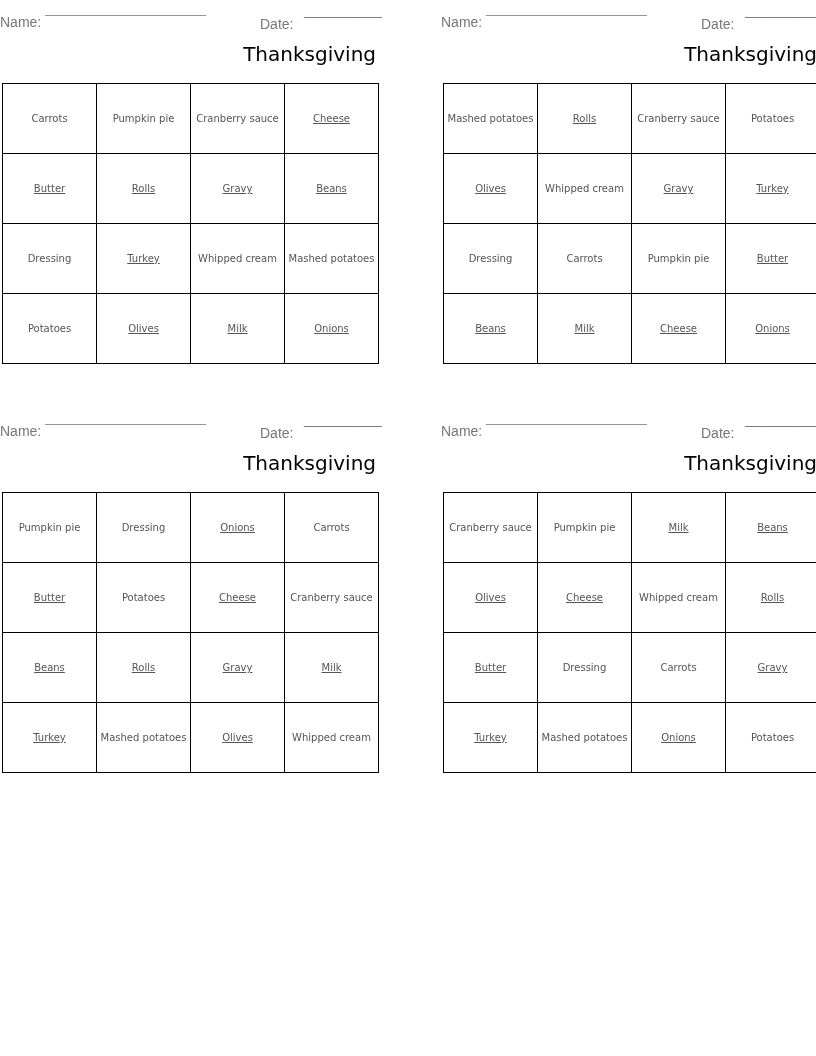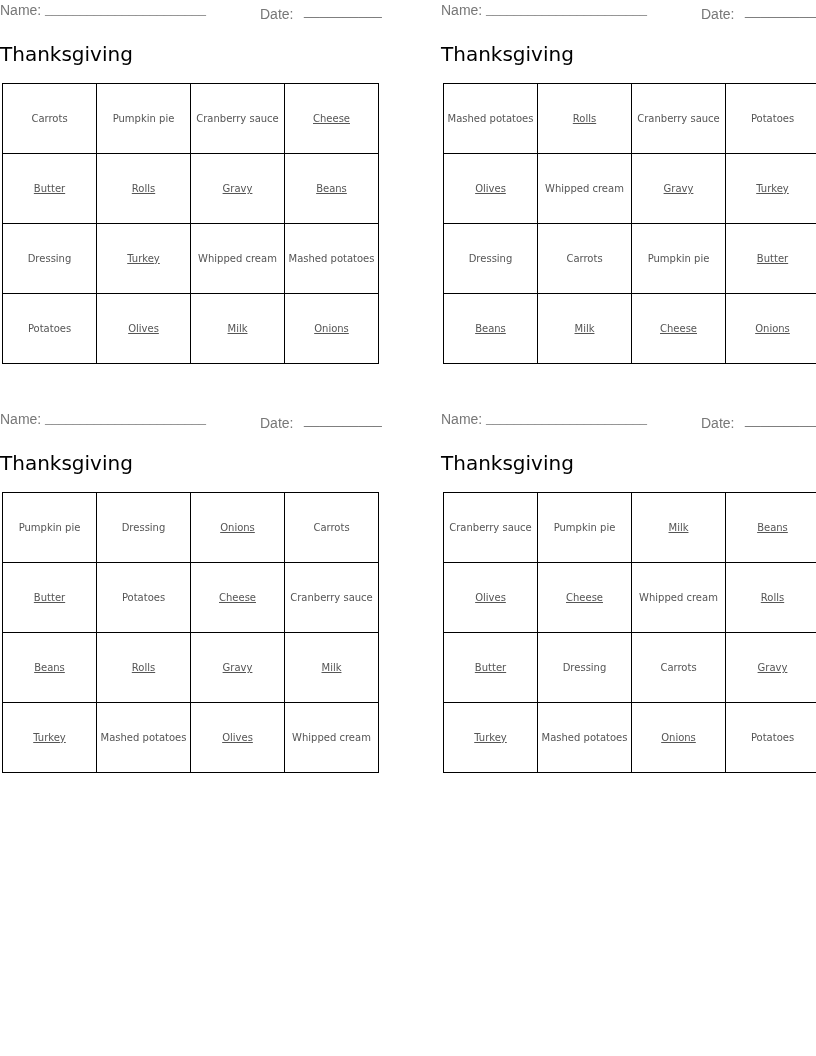--- a/index.html
+++ b/index.html
@@ -1,24 +1,24 @@
 <!DOCTYPE html>
 <html><head>
   <meta charset="utf-8">
   <style>
     html, body { margin: 0; padding: 0; background: #ffffff; }
     body { width: 816px; height: 1056px; position: relative; overflow: hidden; }
     .card { position: absolute; width: 376px; }
     .hdr { position: absolute; top: 0; left: 0; width: 376px; height: 20px;
            font-family: "Liberation Sans", sans-serif; font-size: 14px; color: #777; }
-    .hdr .name-lbl { position: absolute; left: 0; top: 2px; }
+    .hdr .name-lbl { position: absolute; left: 0; top: 14px; }
     .hdr .name-line { position: absolute; left: 45px; top: 2px; letter-spacing: 0; font-family: Liberation Serif, serif; }
-    .hdr .date-lbl { position: absolute; left: 260px; top: 6px; }
+    .hdr .date-lbl { position: absolute; left: 260px; top: 16px; }
     .hdr .date-line { position: absolute; left: 304px; top: 2px; }
-    .title { position: absolute; top: 42px; left: 0; width: 376px; text-align: left;
+    .title { position: absolute; top: 42px; left: 0; width: 376px; text-align: right;
              font-family: "DejaVu Sans", sans-serif; font-size: 20px; color: #000; }
     .grid { position: absolute; top: 83px; left: 2px; width: 375px; height: 280px;
             border-collapse: collapse; table-layout: fixed; }
     .grid td { border: 1px solid #000; width: 93px; height: 69px; text-align: center;
                vertical-align: middle; font-family: "DejaVu Sans", sans-serif; color: #555;
                padding: 0; overflow: hidden; white-space: nowrap; }
     .s { font-size: 10px; }
     .l { font-size: 10px; text-decoration: underline; }
   </style>
 </head>

